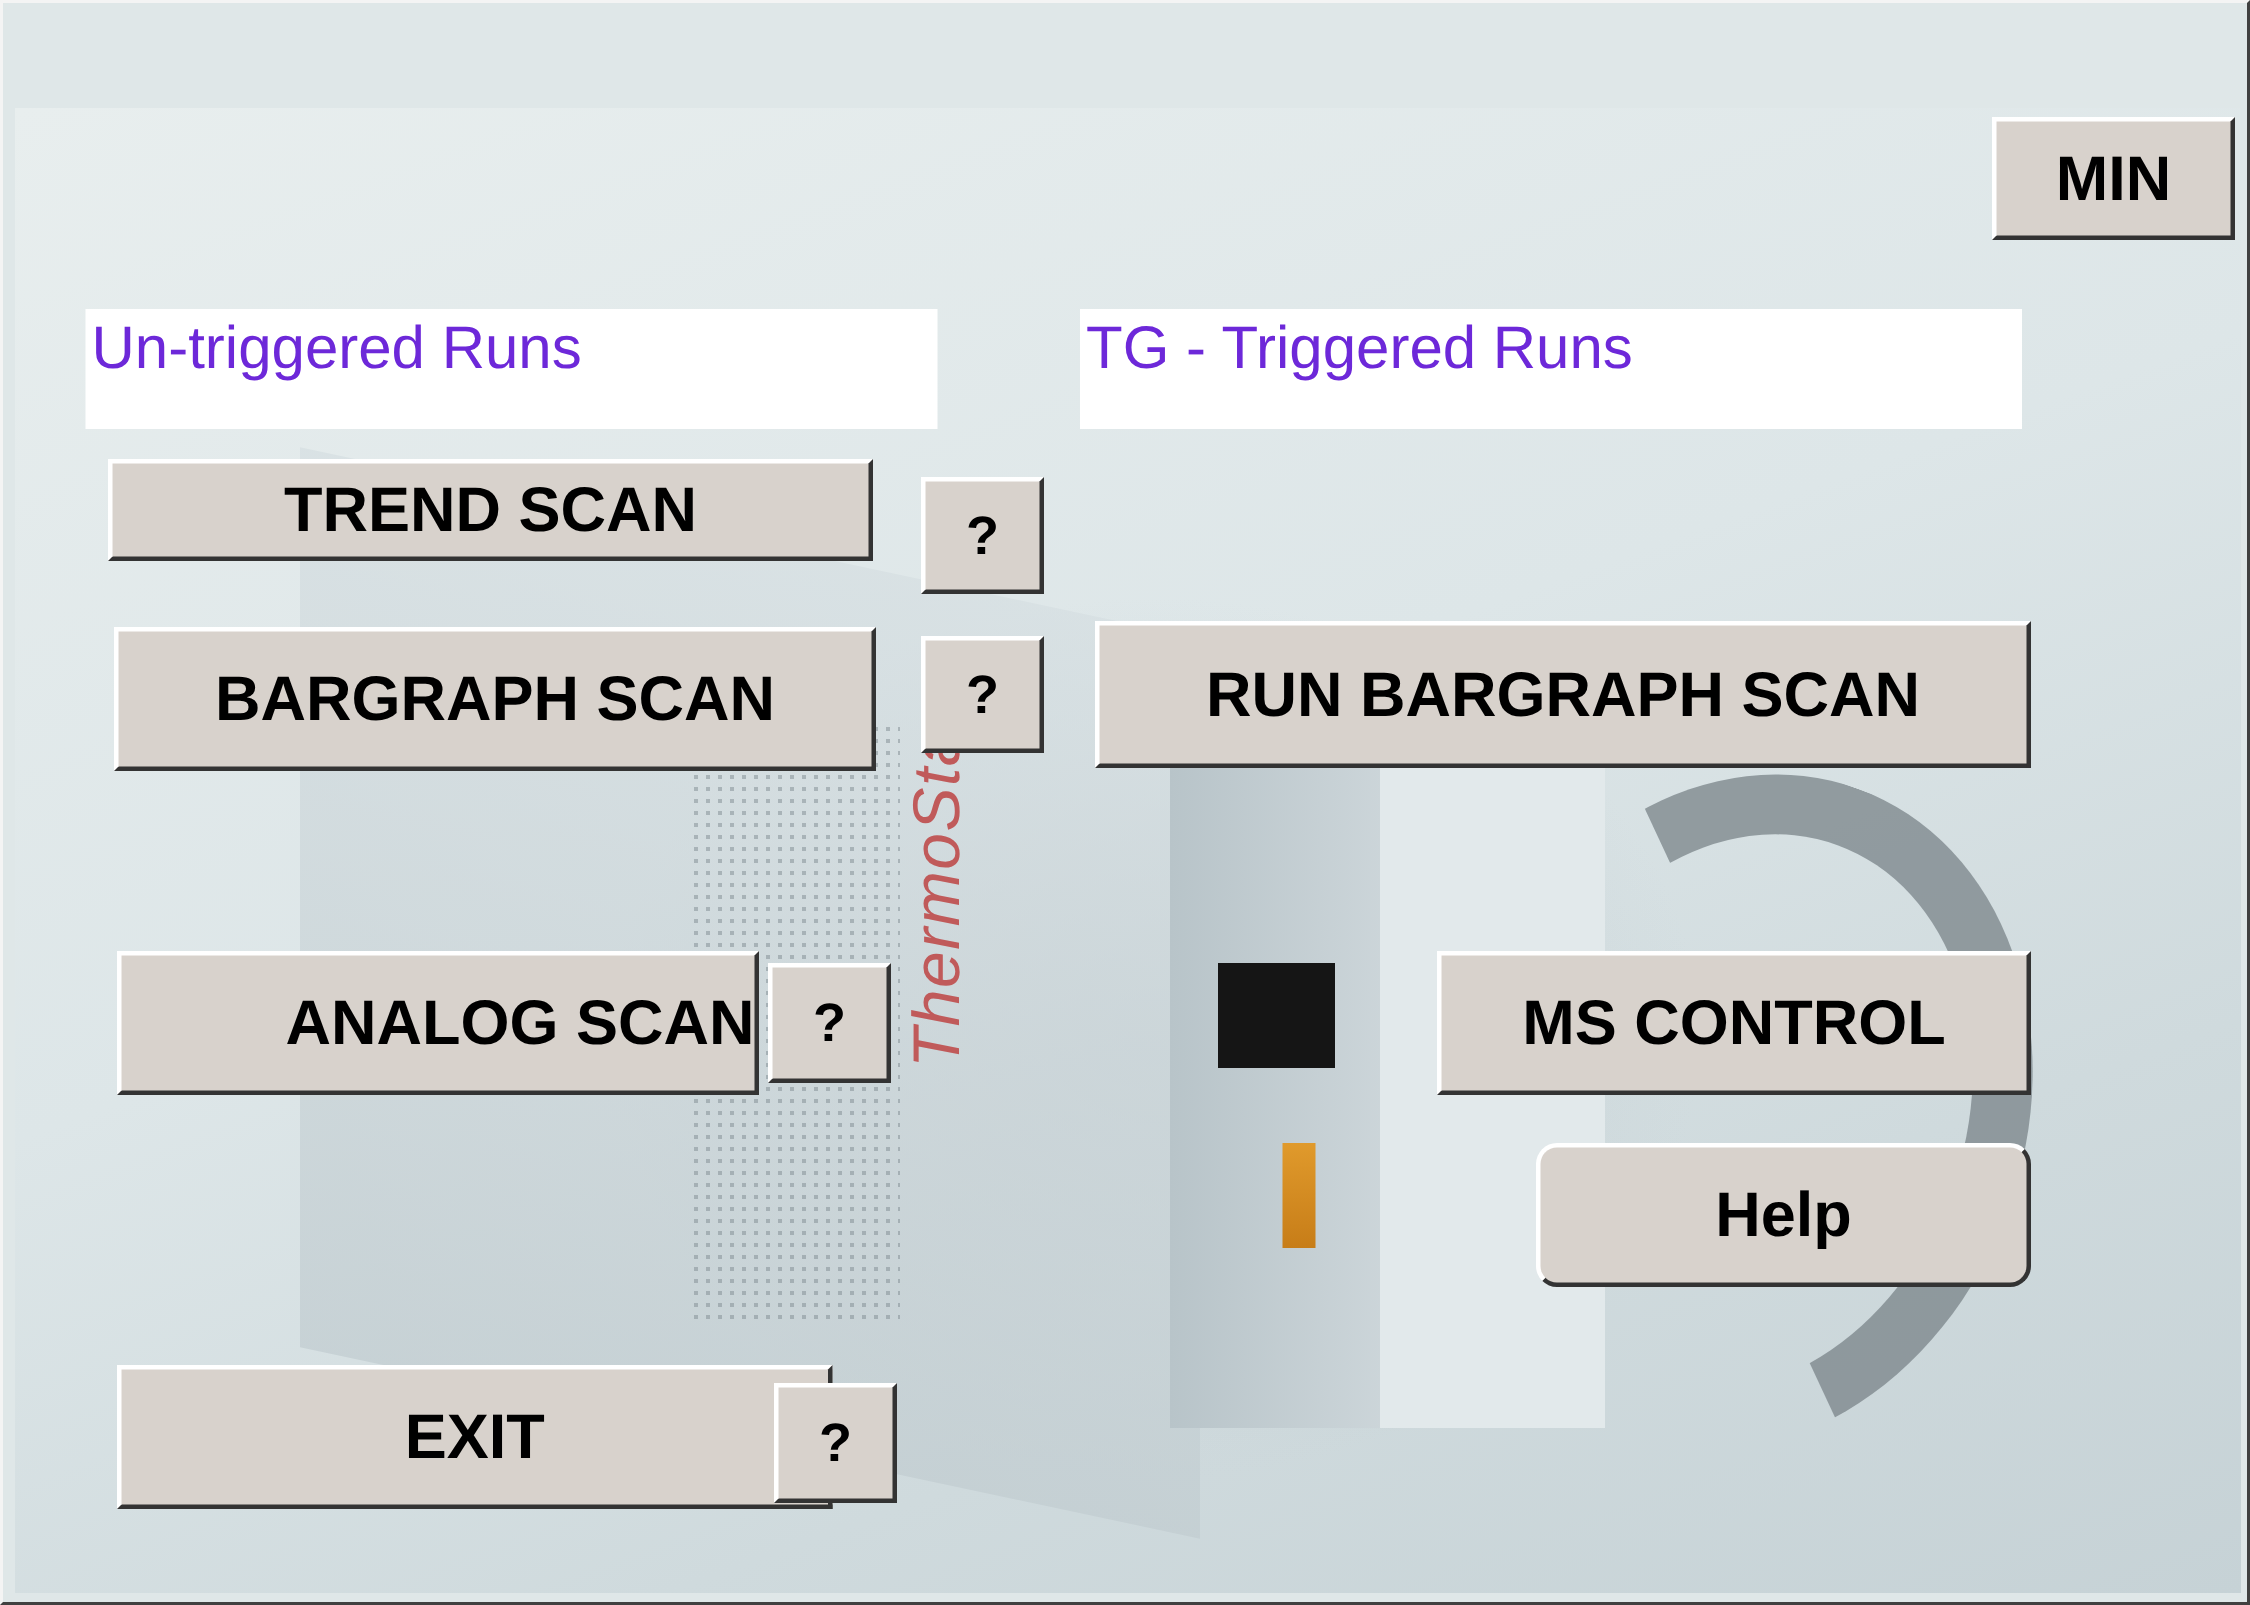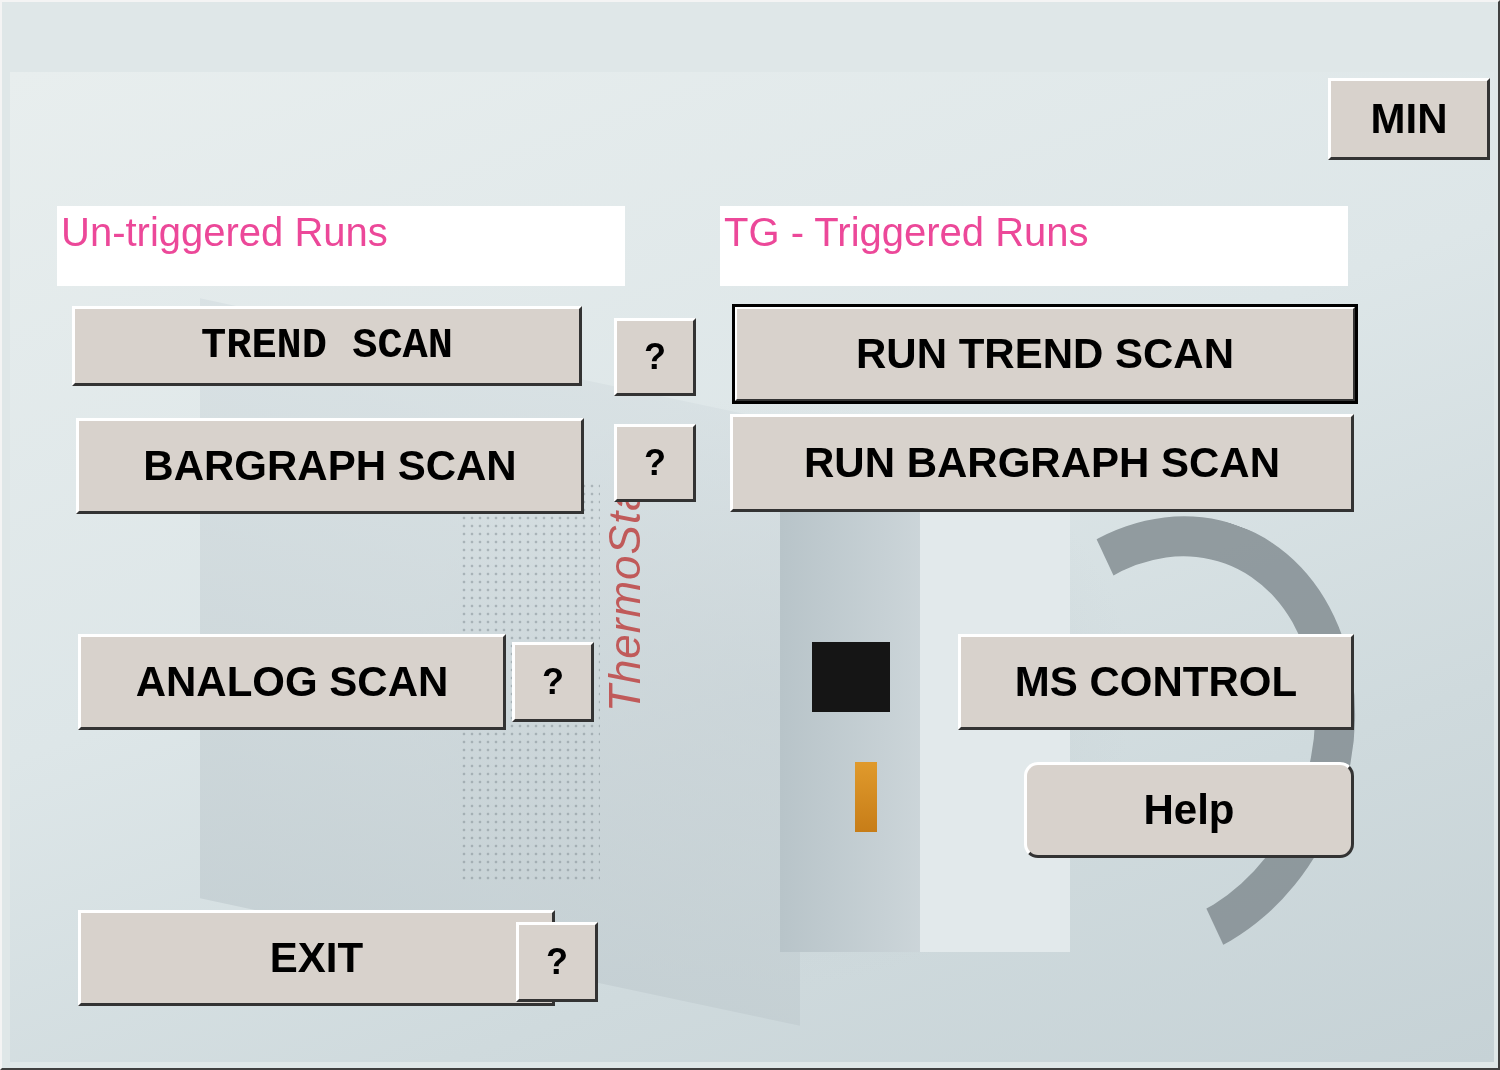--- a/index.html
+++ b/index.html
@@ -16,21 +16,21 @@
   
   .inst-body { position:absolute; left:190px; top:290px; width:600px; height:600px; background:linear-gradient(180deg,#d6dfe2,#c2cdd1); transform:skewY(12deg); opacity:0.75; }
   .inst-front { position:absolute; left:770px; top:430px; width:150px; height:450px; background:linear-gradient(90deg,#b8c4c9,#cdd6da); }
   .inst-side { position:absolute; left:910px; top:440px; width:150px; height:440px; background:#e2e9eb; }
   .inst-display { position:absolute; left:802px; top:570px; width:78px; height:70px; background:#151515; }
   .inst-leds { position:absolute; left:845px; top:690px; width:22px; height:70px; background:linear-gradient(#e09a2c,#c77d18); }
   .brand-text { position:absolute; left:590px; top:640px; transform:rotate(-90deg); transform-origin:left top; font-size:44px; color:#c05a5a; font-style:italic; letter-spacing:1px; }
   .hose { position:absolute; left:960px; top:440px; width:300px; height:380px; border:40px solid #7a8489; border-left-color:transparent; border-bottom-color:transparent; border-radius:50%; transform:rotate(20deg); opacity:0.75; }
   .mesh { position:absolute; left:450px; top:410px; width:140px; height:400px; background-image:radial-gradient(#7e8a90 1.5px, transparent 1.6px); background-size:8px 8px; opacity:0.5; }
 
-  .label-box { position:absolute; background:#fff; font-size:40px; color:#ec4899; box-sizing:border-box; padding-left:4px; line-height:52px; }
+  .label-box { position:absolute; background:#fff; font-size:40px; color:#6d28d9; box-sizing:border-box; padding-left:4px; line-height:52px; }
   .btn { position:absolute; background:#d8d2cc; box-sizing:border-box; border:3px solid; border-color:#fff #333 #333 #fff; font-weight:bold; color:#000; text-align:center; cursor:pointer; display:flex; align-items:center; justify-content:center; }
   .btn.big { font-size:42px; }
   .btn.q { font-size:36px; }
   .btn.default { outline:3px solid #000; outline-offset:-1px; }
 </style>
 </head>
 <body>
 
 <div class="window">
 
@@ -45,51 +45,48 @@
     <div class="inst-leds"></div>
     <div class="brand-text">ThermoStar</div>
 
     <div class="btn big" style="left:1318px;top:6px;width:162px;height:82px;">
         <span>MIN</span>
       </div>
 
     <div class="label-box" style="left:47px;top:134px;width:568px;height:80px;">Un-triggered Runs</div>
     <div class="label-box" style="left:710px;top:134px;width:628px;height:80px;">TG - Triggered Runs</div>
 
-    <div class="btn big" style="left:62px;top:234px;width:510px;height:80px;font-family:Liberation Mono, monospace;">
+    <div class="btn big" style="left:62px;top:234px;width:510px;height:68px;">
         <span>TREND SCAN</span>
       </div>
     <div class="btn q" style="left:604px;top:246px;width:82px;height:78px;">
         <span>?</span>
       </div>
 
     <div class="btn big" style="left:66px;top:346px;width:508px;height:96px;text-align:right;">
         <span>BARGRAPH SCAN</span>
       </div>
     <div class="btn q" style="left:604px;top:352px;width:82px;height:78px;">
         <span>?</span>
       </div>
 
-    <div class="btn big" style="left:68px;top:562px;width:428px;height:96px;">
+    <div class="btn big" style="left:68px;top:562px;width:428px;height:96px;justify-content:flex-end;">
         <span>ANALOG SCAN</span>
       </div>
     <div class="btn q" style="left:502px;top:570px;width:82px;height:80px;">
         <span>?</span>
       </div>
 
     <div class="btn big" style="left:68px;top:838px;width:477px;height:96px;">
         <span>EXIT</span>
       </div>
     <div class="btn q" style="left:506px;top:850px;width:82px;height:80px;">
         <span>?</span>
       </div>
 
-    <div class="btn big default" style="left:724px;top:234px;width:622px;height:96px;">
-        <span>RUN TREND SCAN</span>
-      </div>
     <div class="btn big" style="left:720px;top:342px;width:624px;height:98px;">
         <span>RUN BARGRAPH SCAN</span>
       </div>
 
     <div class="btn big" style="left:948px;top:562px;width:396px;height:96px;">
         <span>MS CONTROL</span>
       </div>
     <div class="btn big" style="left:1014px;top:690px;width:330px;height:96px;border-radius:14px;">
         <span>Help</span>
       </div>

